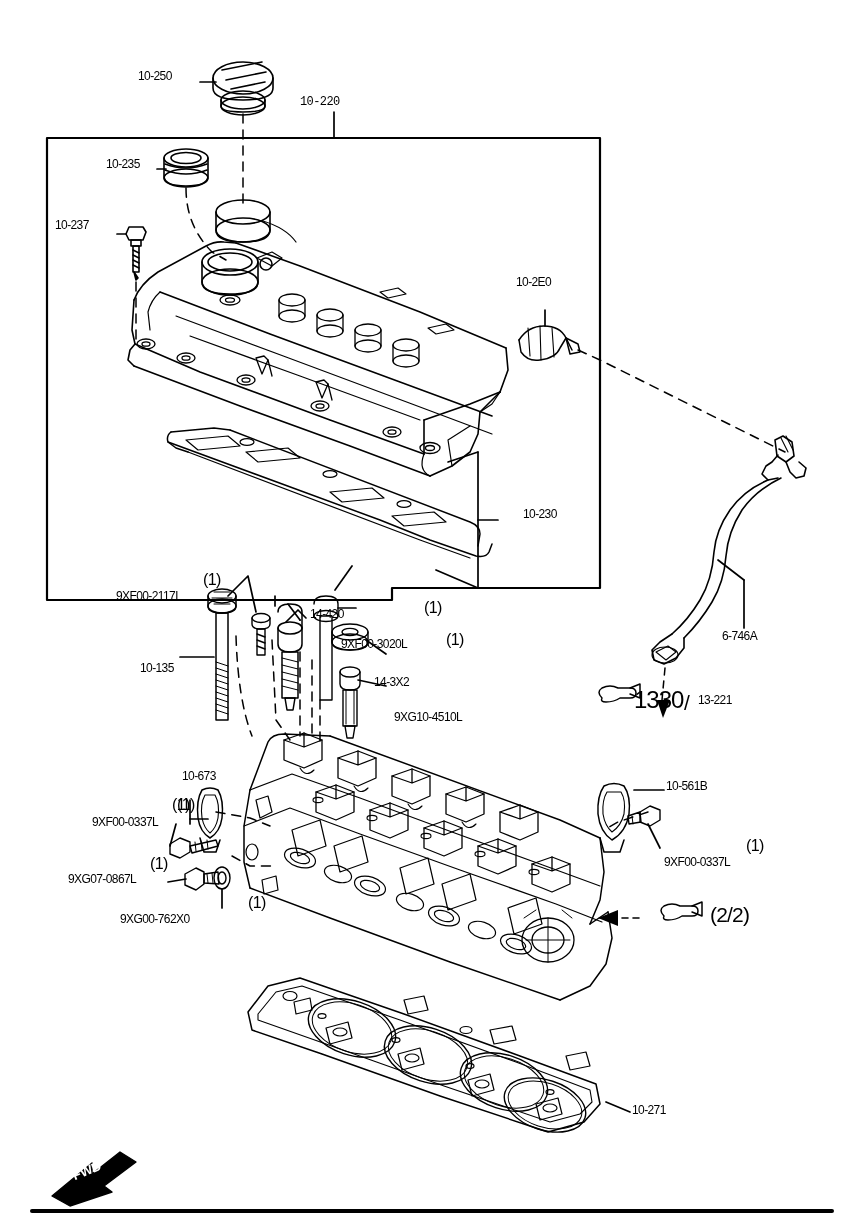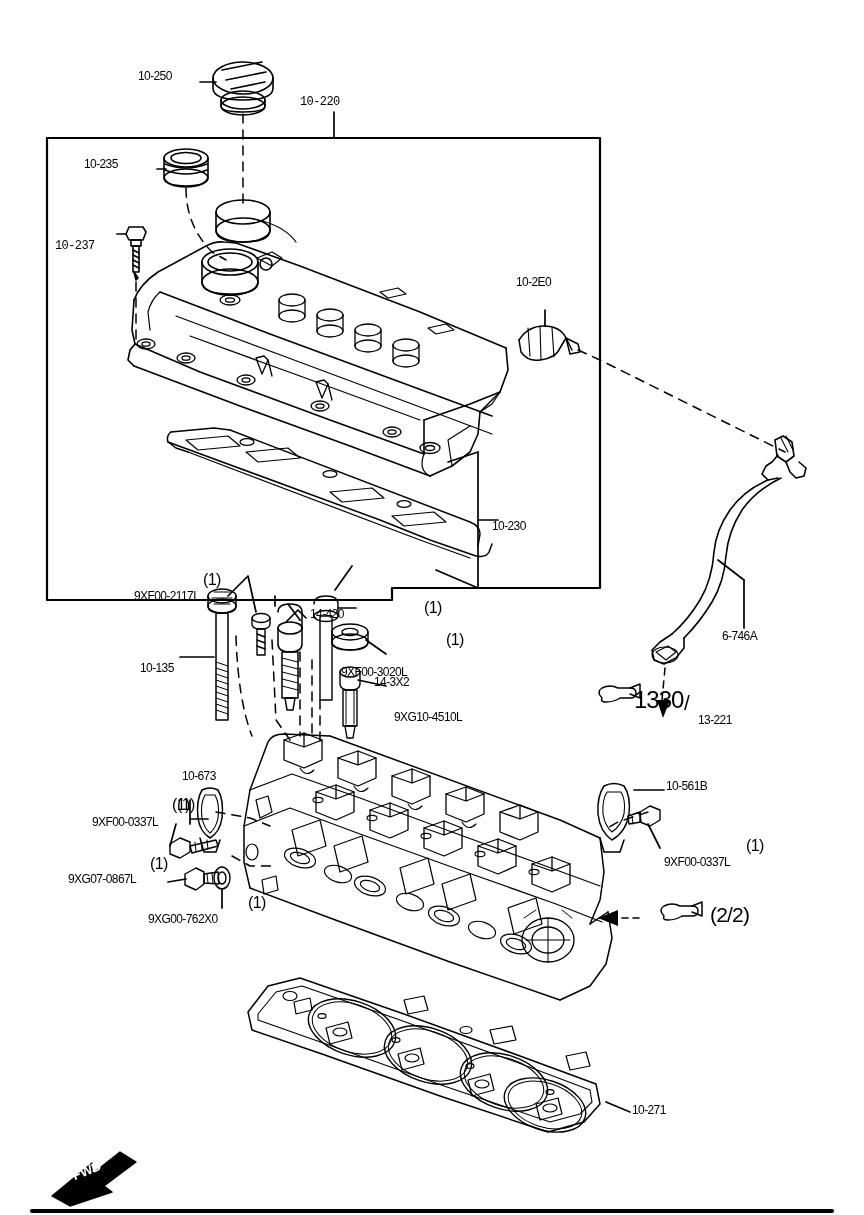--- a/index.html
+++ b/index.html
@@ -469,63 +469,63 @@
       </g>
 
       <line x1="32" y1="1211" x2="832" y2="1211" stroke="#000" stroke-width="4"></line>
     </g>
   </svg>
 
   <div class="lbl" style="left:138px;top:70px;">10-250</div>
 
   <div class="lbl" style="left:300px;top:96px;font-family:Liberation Mono, monospace;">10-220</div>
 
-  <div class="lbl" style="left:84px;top:158px;">10-235</div>
-
-  <div class="lbl" style="left:55px;top:240px;font-family:Liberation Mono, monospace;">10-237</div>
+  <div class="lbl" style="left:106px;top:158px;">10-235</div>
+
+  <div class="lbl" style="left:55px;top:219px;">10-237</div>
 
   <div class="lbl" style="left:516px;top:276px;">10-2E0</div>
 
-  <div class="lbl" style="left:492px;top:508px;margin-top:12px;">10-230</div>
+  <div class="lbl" style="left:523px;top:508px;">10-230</div>
 
   <div class="lbl" style="left:722px;top:630px;">6-746A</div>
 
   <div class="lbl qty" style="left:203px;top:572px;">(1)</div>
-  <div class="lbl" style="left:134px;top:590px;">9XF00-2117L</div>
+  <div class="lbl" style="left:116px;top:590px;">9XF00-2117L</div>
 
   <div class="lbl" style="left:310px;top:608px;">14-420</div>
 
   <div class="lbl qty" style="left:424px;top:600px;">(1)</div>
-  <div class="lbl" style="left:341px;top:638px;margin-top:28px;">9XF00-3020L</div>
+  <div class="lbl" style="left:341px;top:638px;">9XF00-3020L</div>
 
   <div class="lbl qty" style="left:446px;top:632px;">(1)</div>
   <div class="lbl" style="left:394px;top:670px;margin-top:41px;">9XG10-4510L</div>
 
   <div class="lbl" style="left:376px;top:676px;"></div>
   <div class="lbl" style="left:375px;top:676px;"></div>
   <div class="lbl" style="left:377px;top:676px;"></div>
   <div class="lbl" style="left:374px;top:676px;">14-3X2</div>
 
   <div class="lbl" style="left:140px;top:662px;">10-135</div>
 
   <div class="lbl big" style="left:634px;top:688px;">1330</div>
   <div class="lbl mid" style="left:684px;top:692px;">/</div>
-  <div class="lbl" style="left:698px;top:694px;margin-top:20px;">13-221</div>
+  <div class="lbl" style="left:698px;top:694px;">13-221</div>
 
   <div class="lbl" style="left:182px;top:770px;">10-673</div>
   <div class="lbl qty" style="left:177px;top:797px;">(1)</div>
 
   <div class="lbl qty" style="left:172px;top:797px;">(1)</div>
   <div class="lbl" style="left:92px;top:816px;">9XF00-0337L</div>
 
   <div class="lbl qty" style="left:150px;top:856px;">(1)</div>
   <div class="lbl" style="left:68px;top:873px;">9XG07-0867L</div>
 
   <div class="lbl qty" style="left:248px;top:895px;">(1)</div>
-  <div class="lbl" style="left:148px;top:913px;text-align:center;">9XG00-762X0</div>
+  <div class="lbl" style="left:120px;top:913px;text-align:center;">9XG00-762X0</div>
 
   <div class="lbl" style="left:666px;top:780px;">10-561B</div>
 
   <div class="lbl qty" style="left:746px;top:838px;">(1)</div>
   <div class="lbl" style="left:664px;top:856px;">9XF00-0337L</div>
 
   <div class="lbl mid" style="left:710px;top:904px;">(2/2)</div>
 
   <div class="lbl" style="left:632px;top:1104px;text-align:center;">10-271</div>
 

